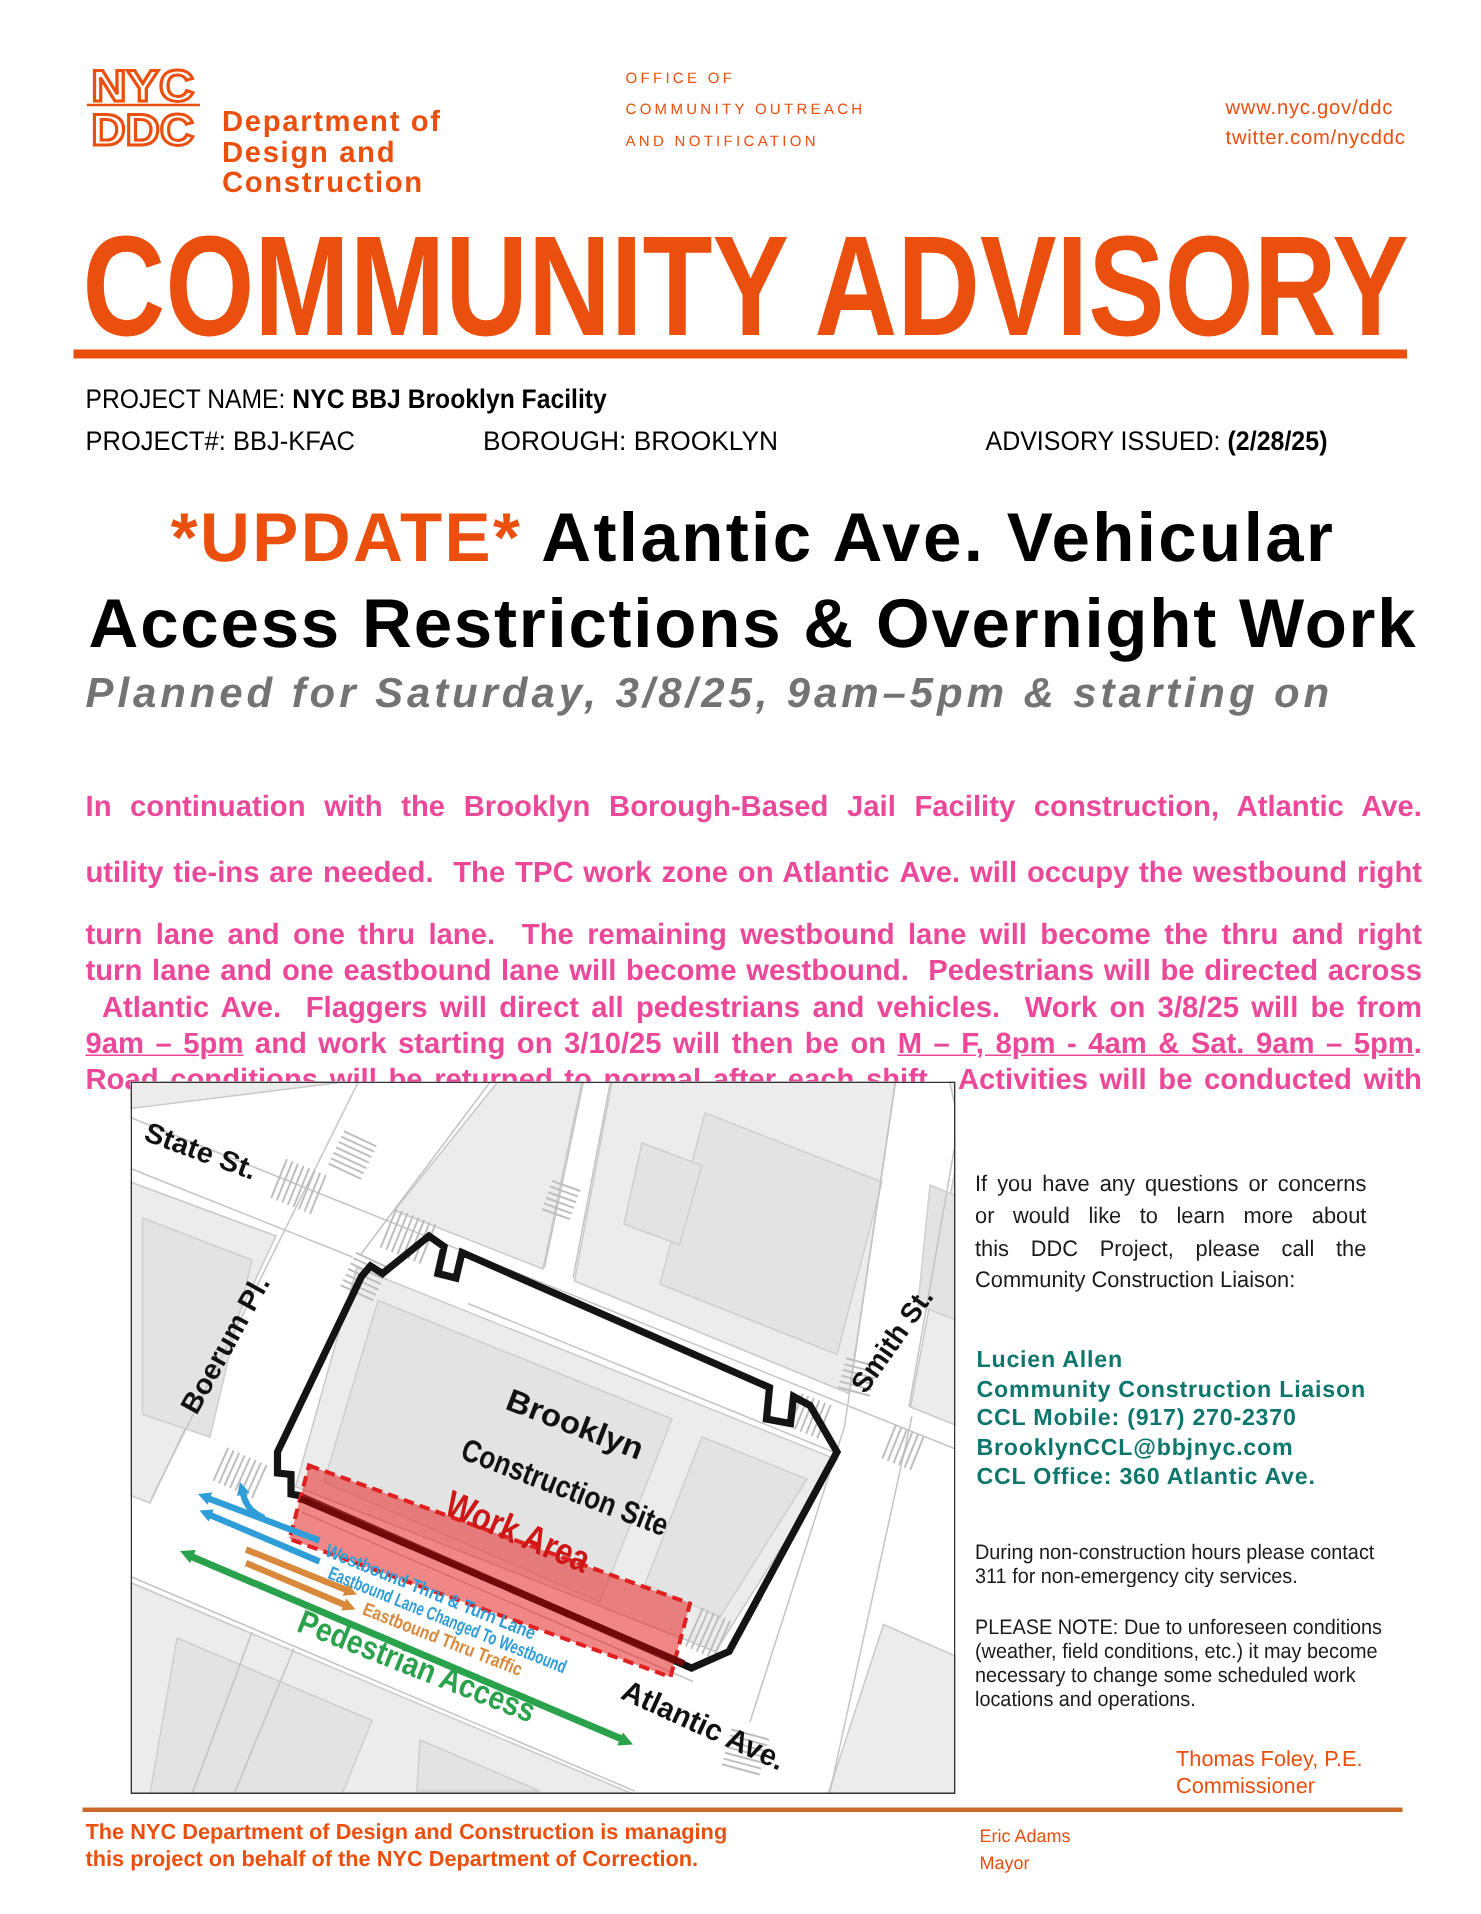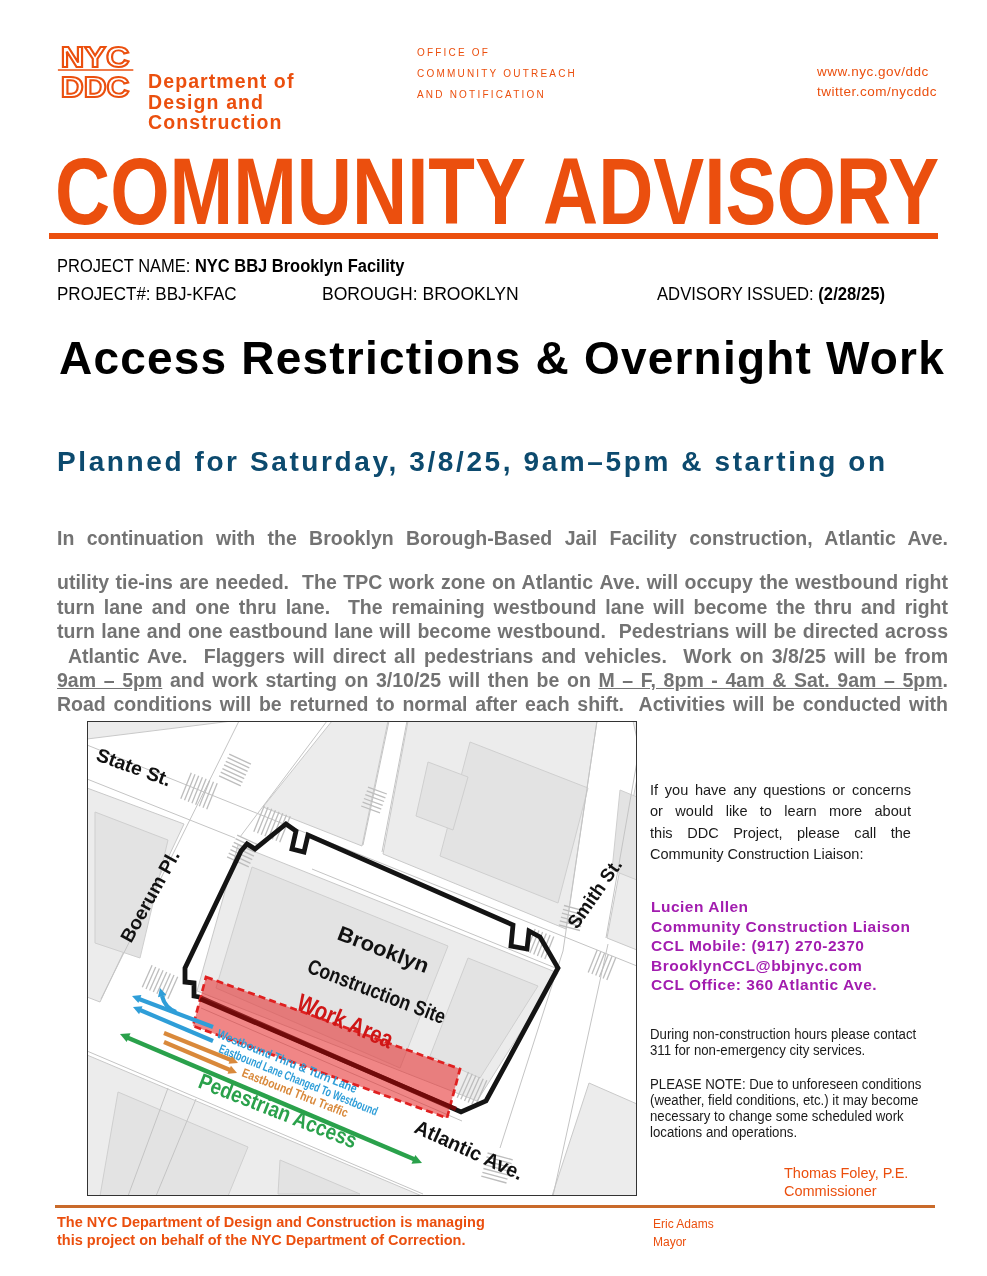--- a/index.html
+++ b/index.html
@@ -28,45 +28,46 @@
 
 <div class="abs" style="left:49px;top:232.5px;width:889px;height:6.5px;background:#EB4F0E;"></div>
 
 <div class="abs" style="left:57px;top:256px;font-size:18px;color:#000;transform:scaleX(0.915);transform-origin:0 0;white-space:nowrap;">PROJECT NAME: <b>NYC BBJ Brooklyn Facility</b></div>
 
 <div class="abs" style="left:57px;top:284px;font-size:18px;color:#000;transform:scaleX(0.945);transform-origin:0 0;white-space:nowrap;">PROJECT#: BBJ-KFAC</div>
 <div class="abs" style="left:322px;top:284px;font-size:18px;color:#000;transform:scaleX(0.975);transform-origin:0 0;white-space:nowrap;">BOROUGH: BROOKLYN</div>
 <div class="abs" style="left:657px;top:284px;font-size:18px;color:#000;transform:scaleX(0.925);transform-origin:0 0;white-space:nowrap;">ADVISORY ISSUED: <b>(2/28/25)</b></div>
 
 <div class="abs" style="left:55px;top:330px;width:894px;text-align:center;font-weight:bold;font-size:46px;line-height:56.5px;color:#000;">
+    <div style="letter-spacing:1.6px;white-space:nowrap;"><span class="or">*UPDATE*</span> Atlantic Ave. Vehicular</div>
     <div style="letter-spacing:1.2px;white-space:nowrap;">Access Restrictions &amp; Overnight Work</div>
   </div>
 
-<div class="abs" style="left:57px;top:444px;width:891px;font-weight:bold;font-size:28px;line-height:36.3px;color:#0c4a6e;">
+<div class="abs" style="left:57px;top:444px;width:891px;font-weight:bold;font-size:28px;line-height:36.3px;color:#737373;font-style:italic;">
     <div style="letter-spacing:2.6px;">Planned for Saturday, 3/8/25, 9am–5pm &amp; starting on</div>
   </div>
 
-<div class="abs" id="para" style="left:57px;top:526px;width:891px;font-weight:bold;font-size:19.5px;line-height:24.4px;color:#737373;">
+<div class="abs" id="para" style="left:57px;top:526px;width:891px;font-weight:bold;font-size:19.5px;line-height:24.4px;color:#ec4899;">
 <div style="text-align:justify;text-align-last:justify;">In continuation with the Brooklyn Borough-Based Jail Facility construction, Atlantic Ave.</div>
 <div style="text-align:justify;text-align-last:justify;margin-top:20px;">utility tie-ins are needed.&nbsp; The TPC work zone on Atlantic&nbsp;Ave. will occupy the westbound right</div>
-<div style="text-align:justify;text-align-last:justify;">turn lane and one thru lane.&nbsp; The remaining westbound lane will become the thru and right</div>
+<div style="text-align:justify;text-align-last:justify;margin-top:16px;">turn lane and one thru lane.&nbsp; The remaining westbound lane will become the thru and right</div>
 <div style="text-align:justify;text-align-last:justify;">turn lane and one eastbound lane will become westbound.&nbsp; Pedestrians will be directed across</div>
 <div style="text-align:justify;text-align-last:justify;margin-left:11px;">Atlantic Ave.&nbsp; Flaggers will direct all pedestrians and vehicles.&nbsp; Work on 3/8/25 will be from</div>
 <div style="text-align:justify;text-align-last:justify;"><u>9am – 5pm</u> and work starting on 3/10/25 will then be on <u>M – F, 8pm - 4am &amp; Sat. 9am – 5pm</u>.</div>
 <div style="text-align:justify;text-align-last:justify;">Road conditions will be returned to normal after each shift.&nbsp; Activities will be conducted with</div>
 </div>
 
 <div class="abs" style="left:650px;top:779px;width:269px;font-size:15px;line-height:21.3px;color:#1a1a1a;transform:scaleX(0.97);transform-origin:0 0;">
 <div style="text-align:justify;text-align-last:justify;">If you have any questions or concerns</div>
 <div style="text-align:justify;text-align-last:justify;">or would like to learn more about</div>
 <div style="text-align:justify;text-align-last:justify;">this DDC Project, please call the</div>
 <div>Community Construction Liaison:</div>
 </div>
 
-<div class="abs" style="left:651px;top:897px;font-size:15.5px;line-height:19.5px;font-weight:bold;color:#a21caf;letter-spacing:0.5px;">Lucien Allen<br>Community Construction Liaison<br>CCL Mobile: (917) 270-2370<br>BrooklynCCL@bbjnyc.com<br>CCL Office: 360 Atlantic Ave.</div>
+<div class="abs" style="left:651px;top:897px;font-size:15.5px;line-height:19.5px;font-weight:bold;color:#0f766e;letter-spacing:0.5px;">Lucien Allen<br>Community Construction Liaison<br>CCL Mobile: (917) 270-2370<br>BrooklynCCL@bbjnyc.com<br>CCL Office: 360 Atlantic Ave.</div>
 
 <div class="abs" style="left:650px;top:1027px;font-size:14px;line-height:15.9px;color:#1a1a1a;white-space:nowrap;transform:scaleX(0.945);transform-origin:0 0;">During non-construction hours please contact<br>311 for non-emergency city services.</div>
 
 <div class="abs" style="left:650px;top:1077px;font-size:14px;line-height:15.9px;color:#1a1a1a;white-space:nowrap;transform:scaleX(0.945);transform-origin:0 0;">PLEASE NOTE: Due to unforeseen conditions<br>(weather, field conditions, etc.) it may become<br>necessary to change some scheduled work<br>locations and operations.</div>
 
 <div class="abs" style="left:55px;top:1205px;width:880px;height:3px;background:#C96A2A;"></div>
 
 <div class="abs or" style="left:57px;top:1214px;font-size:14.5px;line-height:17.5px;font-weight:bold;">The NYC Department of Design and Construction is managing<br>this project on behalf of the NYC Department of Correction.</div>
 
 <div class="abs or" style="left:653px;top:1215px;font-size:12px;line-height:18px;">Eric Adams<br>Mayor</div>

